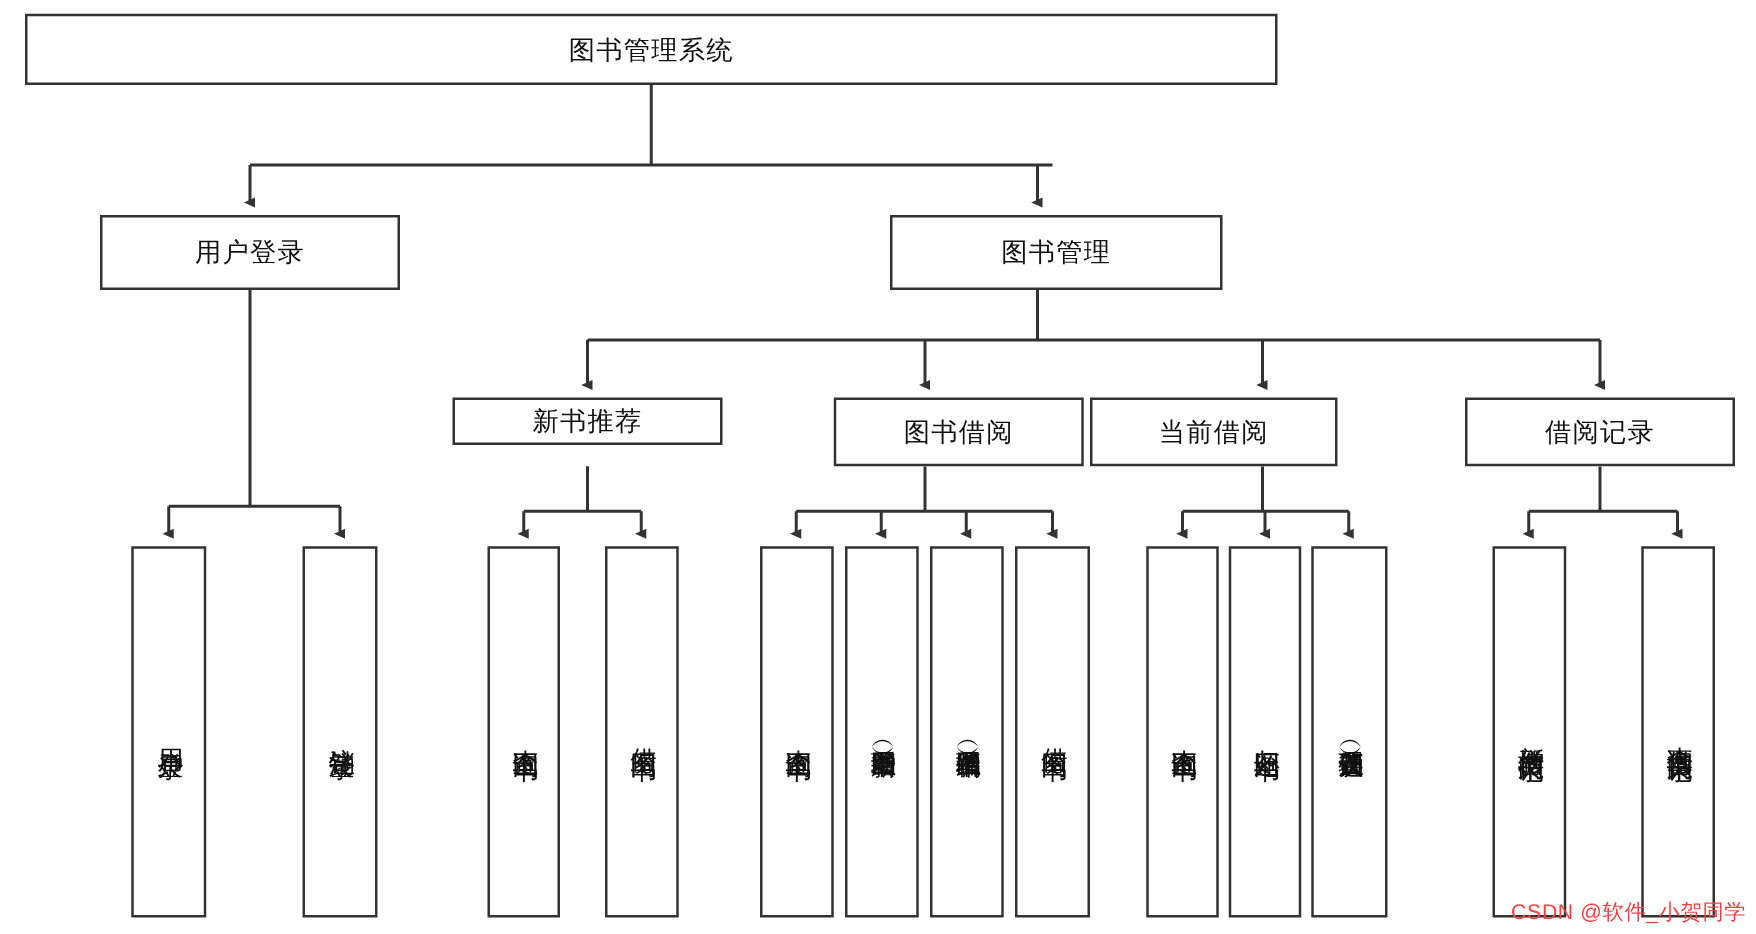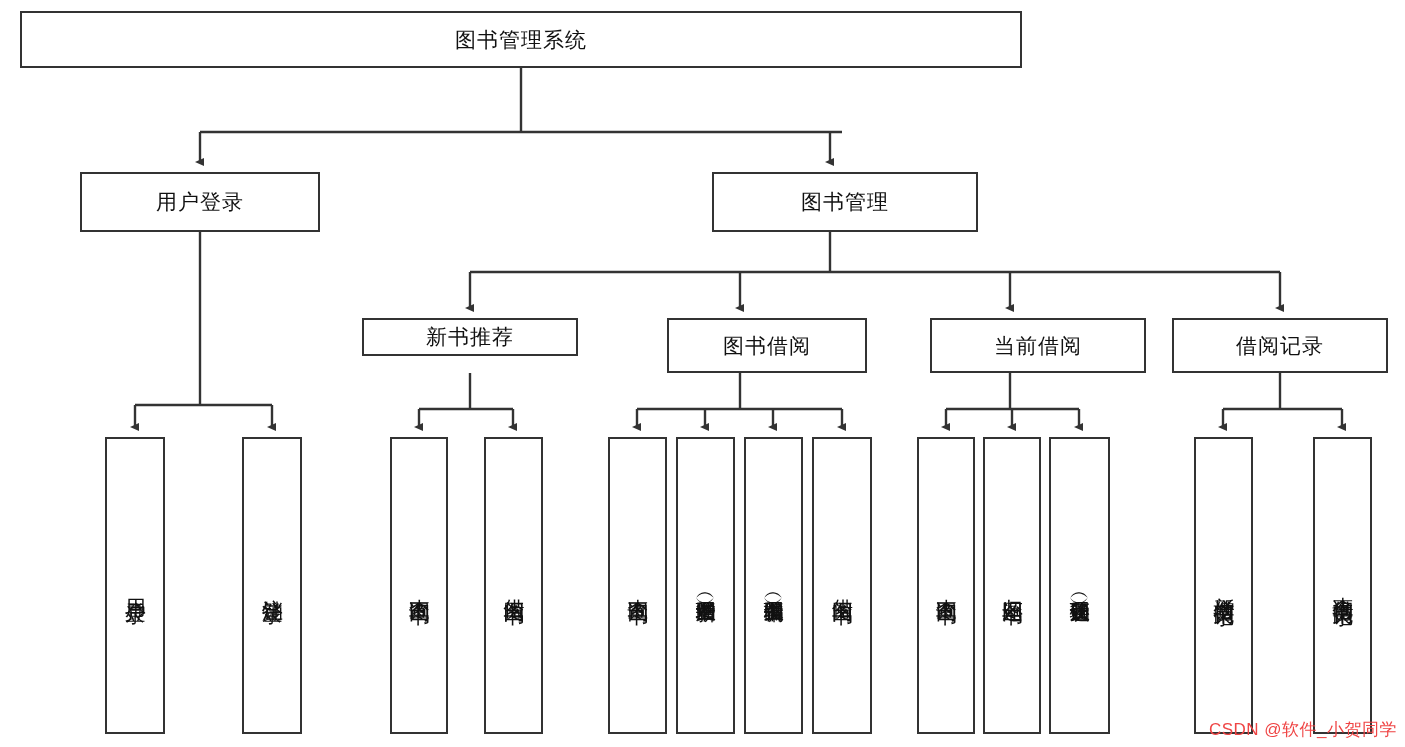--- a/index.html
+++ b/index.html
@@ -142,21 +142,21 @@
       </div>
       <div class="node node-h" style="left: 712px; top: 172px; width: 266px; height: 60px;">
         <span>图书管理</span>
       </div>
       <div class="node node-h" style="left: 362px; top: 318px; width: 216px; height: 38px;">
         <span>新书推荐</span>
       </div>
       <div class="node node-h" style="left: 667px; top: 318px; width: 200px; height: 55px;">
         <span>图书借阅</span>
       </div>
-      <div class="node node-h" style="left: 930px; top: 318px; width: 216px; height: 55px;">
+      <div class="node node-h" style="left: 872px; top: 318px; width: 198px; height: 55px;">
         <span>当前借阅</span>
       </div>
       <div class="node node-h" style="left: 1172px; top: 318px; width: 216px; height: 55px;">
         <span>借阅记录</span>
       </div>
       <div class="node node-v" style="left: 105px; top: 437px; width: 60px; height: 297px;">
         <span>用户登录</span>
       </div>
       <div class="node node-v" style="left: 242px; top: 437px; width: 60px; height: 297px;">
         <span>注销登录</span>

